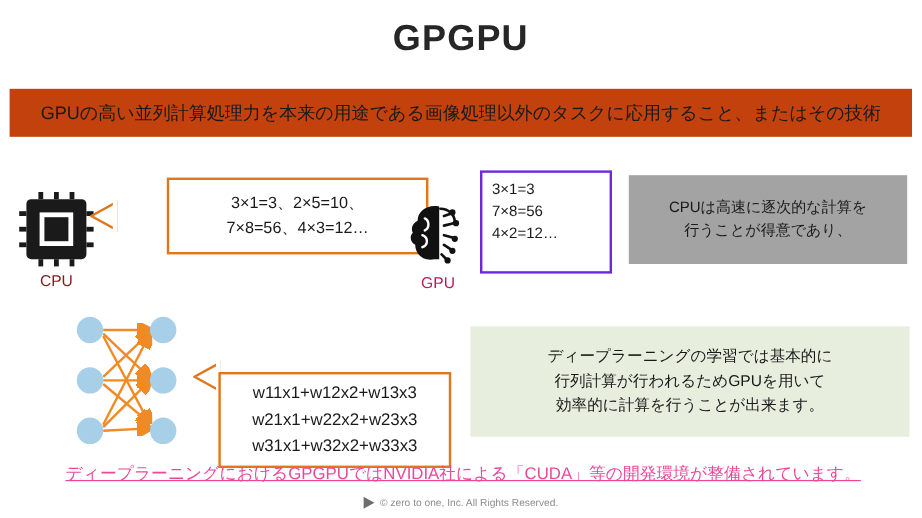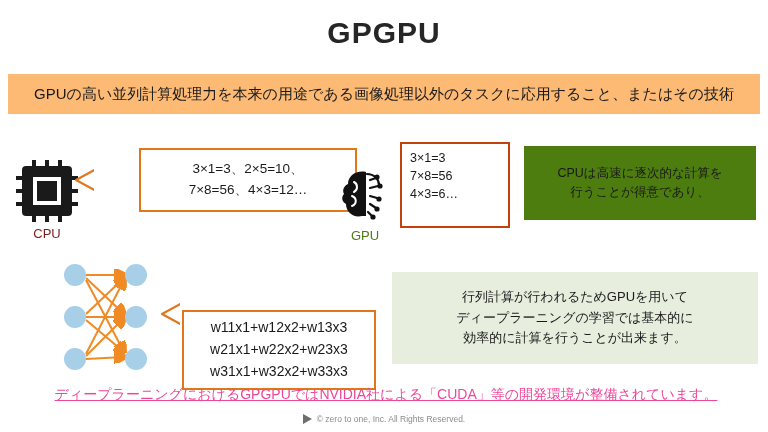--- a/index.html
+++ b/index.html
@@ -30,21 +30,21 @@
     color: #262626;
     letter-spacing: 1px;
     font-weight: bold;
   }
   
   .banner {
     position: absolute;
     left: 8px; top: 74px;
     width: 752px;
     height: 40px;
-    background: #fdba74;
+    background: #c2410c;
     display: flex;
     align-items: center;
     justify-content: center;
   }
   .banner-text {
     font-size: 15px;
     color: #1a1a1a;
     white-space: nowrap;
   }
   
@@ -75,21 +75,21 @@
     text-align: center;
     font-size: 13px;
     color: #7f1d1d;
   }
   .gpu-label {
     position: absolute;
     left: 338px; top: 228px;
     width: 54px;
     text-align: center;
     font-size: 13px;
-    color: #4d7c0f;
+    color: #be185d;
   }
   
   .box-cpu-eq {
     position: absolute;
     left: 95px; top: 148px;
     width: 218px;
     height: 64px;
     border: 2px solid #e2761b;
     box-sizing: border-box;
     display: flex;
@@ -115,36 +115,36 @@
     left: 336px; top: 168px;
     width: 54px;
     height: 54px;
   }
   
   .box-gpu-eq {
     position: absolute;
     left: 400px; top: 142px;
     width: 110px;
     height: 86px;
-    border: 2px solid #c2410c;
+    border: 2px solid #6d28d9;
     box-sizing: border-box;
     padding: 5px 0 0 8px;
   }
   .box-gpu-eq .line {
     font-size: 12.5px;
     color: #1a1a1a;
     line-height: 1.45;
   }
   
   .note-cpu {
     position: absolute;
     left: 524px; top: 146px;
     width: 232px;
     height: 74px;
-    background: #4d7c0f;
+    background: #a3a3a3;
     display: flex;
     flex-direction: column;
     align-items: center;
     justify-content: center;
   }
   .note-cpu .line {
     font-size: 12.5px;
     color: #1a1a1a;
     line-height: 1.5;
   }
@@ -276,21 +276,21 @@
     <circle cx="43" cy="31" r="2.6" fill="#111111"></circle>
     <circle cx="41" cy="41" r="2.6" fill="#111111"></circle>
     <circle cx="37" cy="49" r="2.6" fill="#111111"></circle>
     <path d="M18,14 C22,16 22,22 18,24 M16,28 C21,30 21,36 16,38" stroke="#ffffff" stroke-width="2" fill="none" stroke-linecap="round"></path>
   </svg>
   <div class="gpu-label">GPU</div>
 
   <div class="box-gpu-eq">
     <div class="line">3×1=3</div>
     <div class="line">7×8=56</div>
-    <div class="line">4×3=6…</div>
+    <div class="line">4×2=12…</div>
   </div>
 
   <div class="note-cpu">
     <div class="line">CPUは高速に逐次的な計算を</div>
     <div class="line">行うことが得意であり、</div>
   </div>
 
   <svg class="nn" viewBox="0 0 108 110">
     <g stroke="#f08a24" stroke-width="2" fill="none" marker-end="url(#ah)">
       <defs>
@@ -321,22 +321,22 @@
     <rect x="20" y="1" width="6" height="26" fill="#ffffff"></rect>
   </svg>
 
   <div class="box-weights">
     <div class="line">w11x1+w12x2+w13x3</div>
     <div class="line">w21x1+w22x2+w23x3</div>
     <div class="line">w31x1+w32x2+w33x3</div>
   </div>
 
   <div class="note-dl">
+    <div class="line">ディープラーニングの学習では基本的に</div>
     <div class="line">行列計算が行われるためGPUを用いて</div>
-    <div class="line">ディープラーニングの学習では基本的に</div>
     <div class="line">効率的に計算を行うことが出来ます。</div>
   </div>
 
   <div class="footer-note">ディープラーニングにおけるGPGPUではNVIDIA社による「CUDA」等の開発環境が整備されています。</div>
 
   <div class="credit">
     <div class="play"></div>
     <div class="txt">© zero to one, Inc. All Rights Reserved.</div>
   </div>
 

